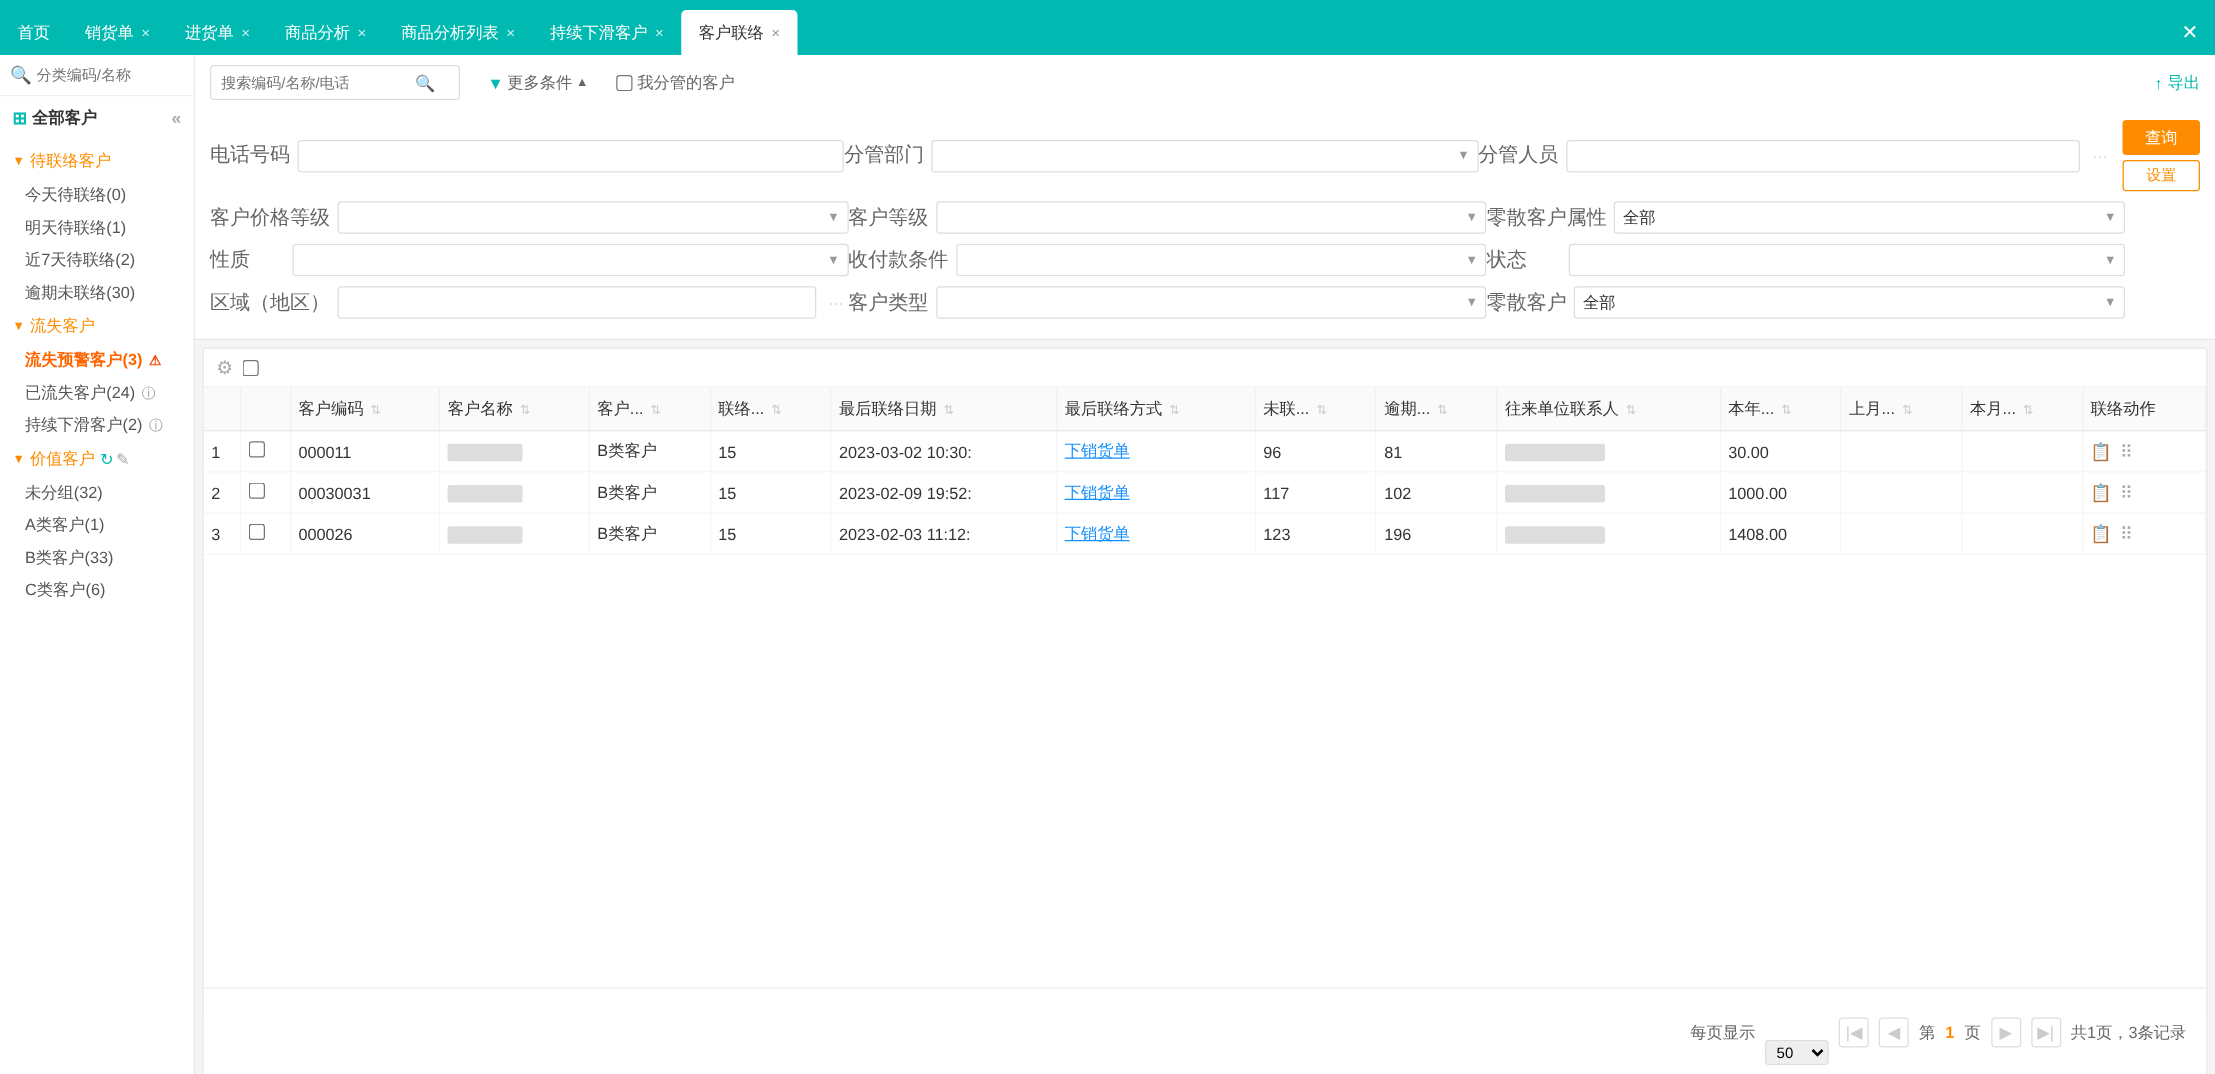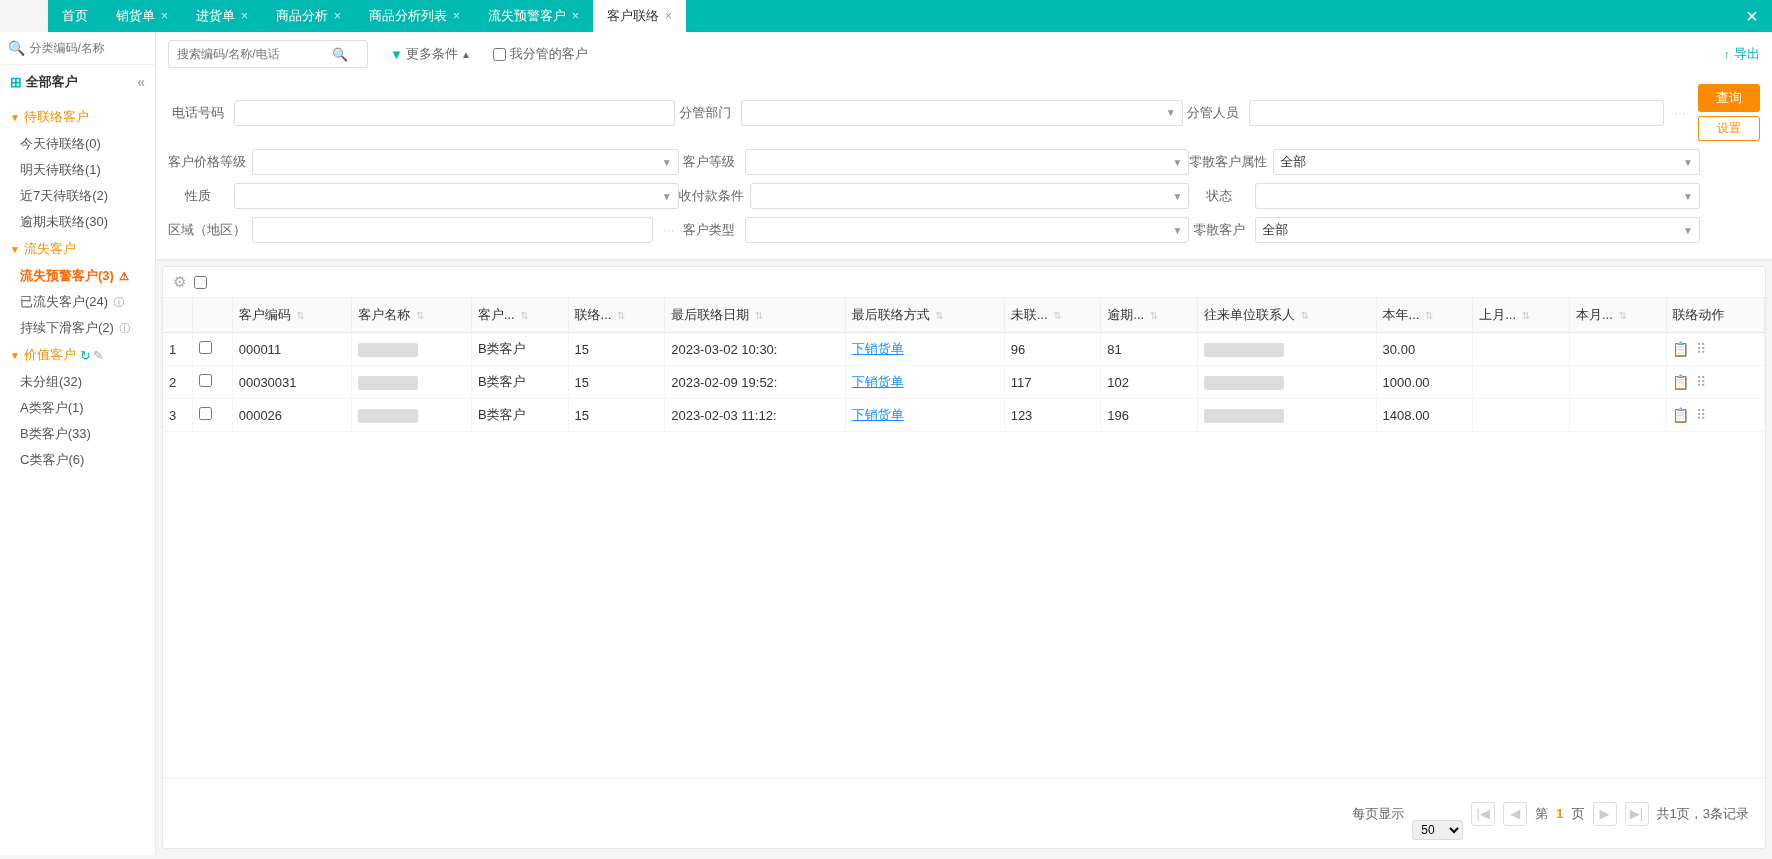--- a/index.html
+++ b/index.html
@@ -1,25 +1,24 @@
 <!DOCTYPE html>
 <html><head>
   <meta charset="utf-8">
   <style>
     * { box-sizing: border-box; margin: 0; padding: 0; font-family: 'Microsoft YaHei', Arial, sans-serif; font-size: 13px; }
     body { background: #f5f5f5; overflow: hidden; }
 
     
     .top-tabbar {
       display: flex;
-      align-items: center;
+      align-items: flex-end;
       background: #00b9b0;
-      height: 32px;
+      height: 44px;
       padding: 0 0 0 0;
-      margin-left: 48px;
     }
     .top-tab {
       display: flex;
       align-items: center;
       height: 36px;
       padding: 0 14px;
       color: #fff;
       cursor: pointer;
       font-size: 13px;
       white-space: nowrap;
@@ -205,24 +204,24 @@
       gap: 0;
     }
     .filter-cell {
       display: flex;
       align-items: center;
       flex: 1;
       gap: 6px;
     }
     .filter-label {
       color: #666;
-      font-size: 13px;
+      font-size: 16px;
       white-space: nowrap;
       min-width: 60px;
-      text-align: center;
+      text-align: left;
     }
     .filter-input {
       flex: 1;
       border: 1px solid #ddd;
       border-radius: 3px;
       height: 26px;
       padding: 0 6px;
       font-size: 12px;
       color: #333;
       outline: none;
@@ -428,21 +427,21 @@
   </div>
   <div class="top-tab">
     <span>商品分析</span>
     <span class="close-btn">×</span>
   </div>
   <div class="top-tab">
     <span>商品分析列表</span>
     <span class="close-btn">×</span>
   </div>
   <div class="top-tab">
-    <span>流失预警客户</span>
+    <span>持续下滑客户</span>
     <span class="close-btn">×</span>
   </div>
   <div class="top-tab active">
     <span>客户联络</span>
     <span class="close-btn">×</span>
   </div>
   <div class="spacer"></div>
   <div class="win-close">✕</div>
 </div>
 

